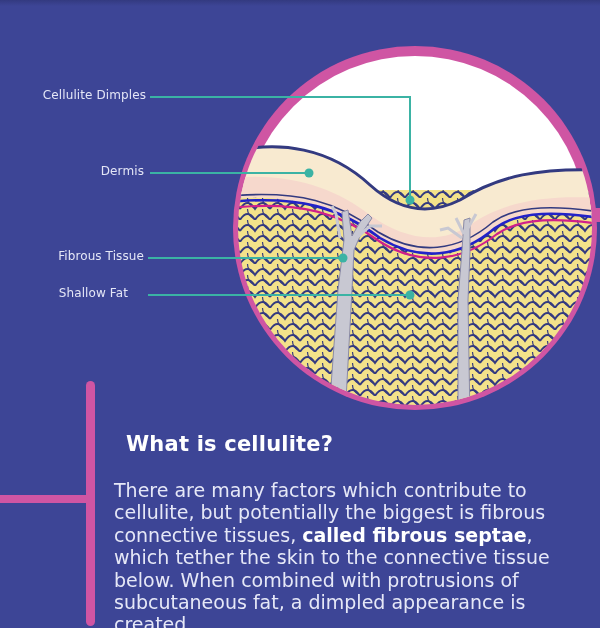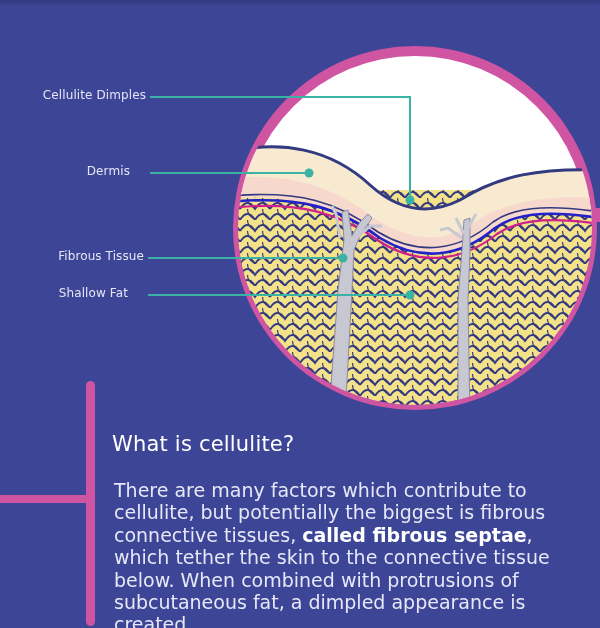--- a/index.html
+++ b/index.html
@@ -20,22 +20,22 @@
   }
   .bracket-v {
     position: absolute; left: 86px; top: 381px; width: 9px; height: 245px;
     background: #cf55a3; border-radius: 5px;
   }
   .bracket-h {
     position: absolute; left: 0; top: 495px; width: 92px; height: 8px;
     background: #cf55a3;
   }
   .info-title {
-    position: absolute; left: 112px; top: 432px;
-    color: #ffffff; font-size: 21px; font-weight: normal; letter-spacing: 0.2px; text-align: center;
+    position: absolute; left: 126px; top: 432px;
+    color: #ffffff; font-size: 21px; font-weight: bold; letter-spacing: 0.2px; text-align: center;
   }
   .info-body {
     position: absolute; left: 114px; top: 479px; width: 480px;
     color: #e6e8f7; font-size: 19px; line-height: 22.4px;
   }
   .info-body b { color: #ffffff; }
 </style>
 </head>
 <body>
 
@@ -90,21 +90,21 @@
     <circle cx="410" cy="200" r="4.5"></circle>
     <circle cx="309" cy="173" r="4.5"></circle>
     <circle cx="343" cy="258" r="4.5"></circle>
     <circle cx="410" cy="295" r="4.5"></circle>
   </g>
 
   <rect x="594" y="208" width="6" height="14" fill="#cf55a3"></rect>
 </svg>
 
 <div class="label" style="right:454px; top:88px;">Cellulite Dimples</div>
-<div class="label" style="right:470px; top:164px;">Dermis</div>
+<div class="label" style="right:456px; top:164px;">Dermis</div>
 <div class="label" style="right:456px; top:249px;padding-left:28px;">Fibrous Tissue</div>
 <div class="label" style="right:472px; top:286px;">Shallow Fat</div>
 
 <div class="bracket-v"></div>
 <div class="bracket-h"></div>
 
 <div class="info-title">What is cellulite?</div>
 <div class="info-body"><span>There are many factors which contribute to cellulite, but potentially the biggest is fibrous connective tissues, </span><b>called fibrous septae</b><span>, which tether the skin to the connective tissue below. When combined with protrusions of subcutaneous fat, a dimpled appearance is created.</span></div>
 
 </body></html>

